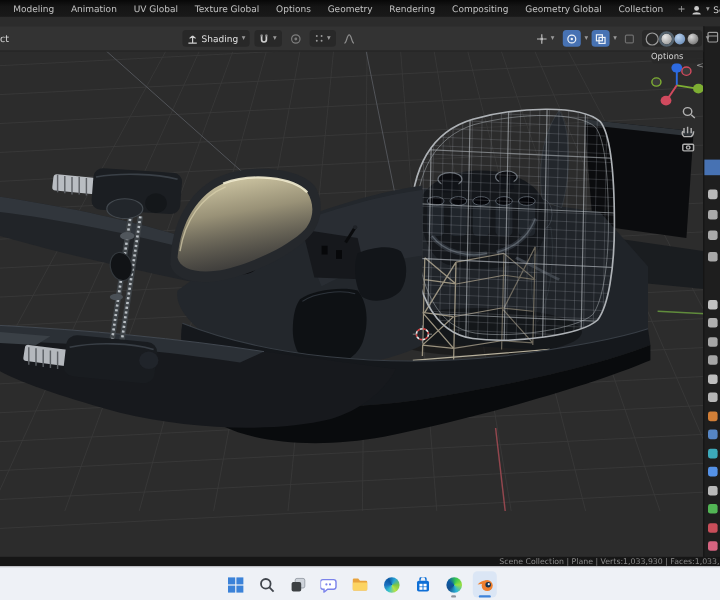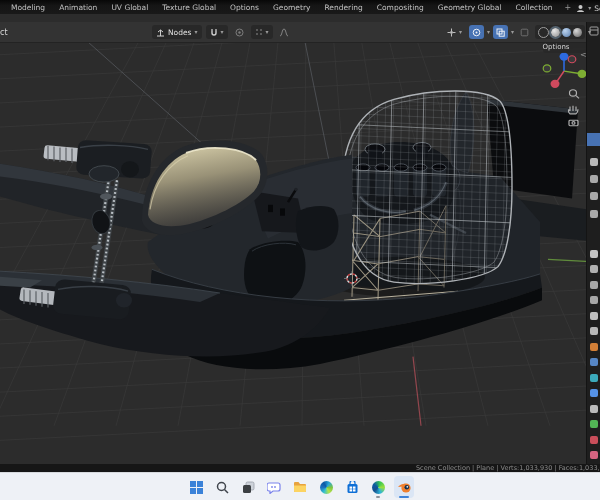--- a/index.html
+++ b/index.html
@@ -81,21 +81,21 @@
 
   <div id="vheader">
     <span class="hleft">ct</span>
     <div class="hgroup">
       <div class="hbtn">
         <span class="hico">
           <svg width="9" height="9" viewBox="0 0 9 9">
               <path d="M4.5 8 V2 M4.5 2 L2 4 M4.5 2 L7 4 M1 8 H8" stroke="#cfcfcf" stroke-width="1" fill="none"></path>
             </svg>
         </span>
-        <span class="lbl">Nodes</span>
+        <span class="lbl">Shading</span>
         <span class="chev">▾</span>
       </div>
       <div class="hbtn">
         <span class="hico">
           <svg width="8" height="9" viewBox="0 0 8 9">
               <path d="M2 1 V5 A2 2 0 0 0 6 5 V1" stroke="#cfcfcf" stroke-width="1.4" fill="none"></path>
               <path d="M2 1 V2.5 M6 1 V2.5" stroke="#8a8a8a" stroke-width="1.6"></path>
             </svg>
         </span>
         <span class="chev">▾</span>

